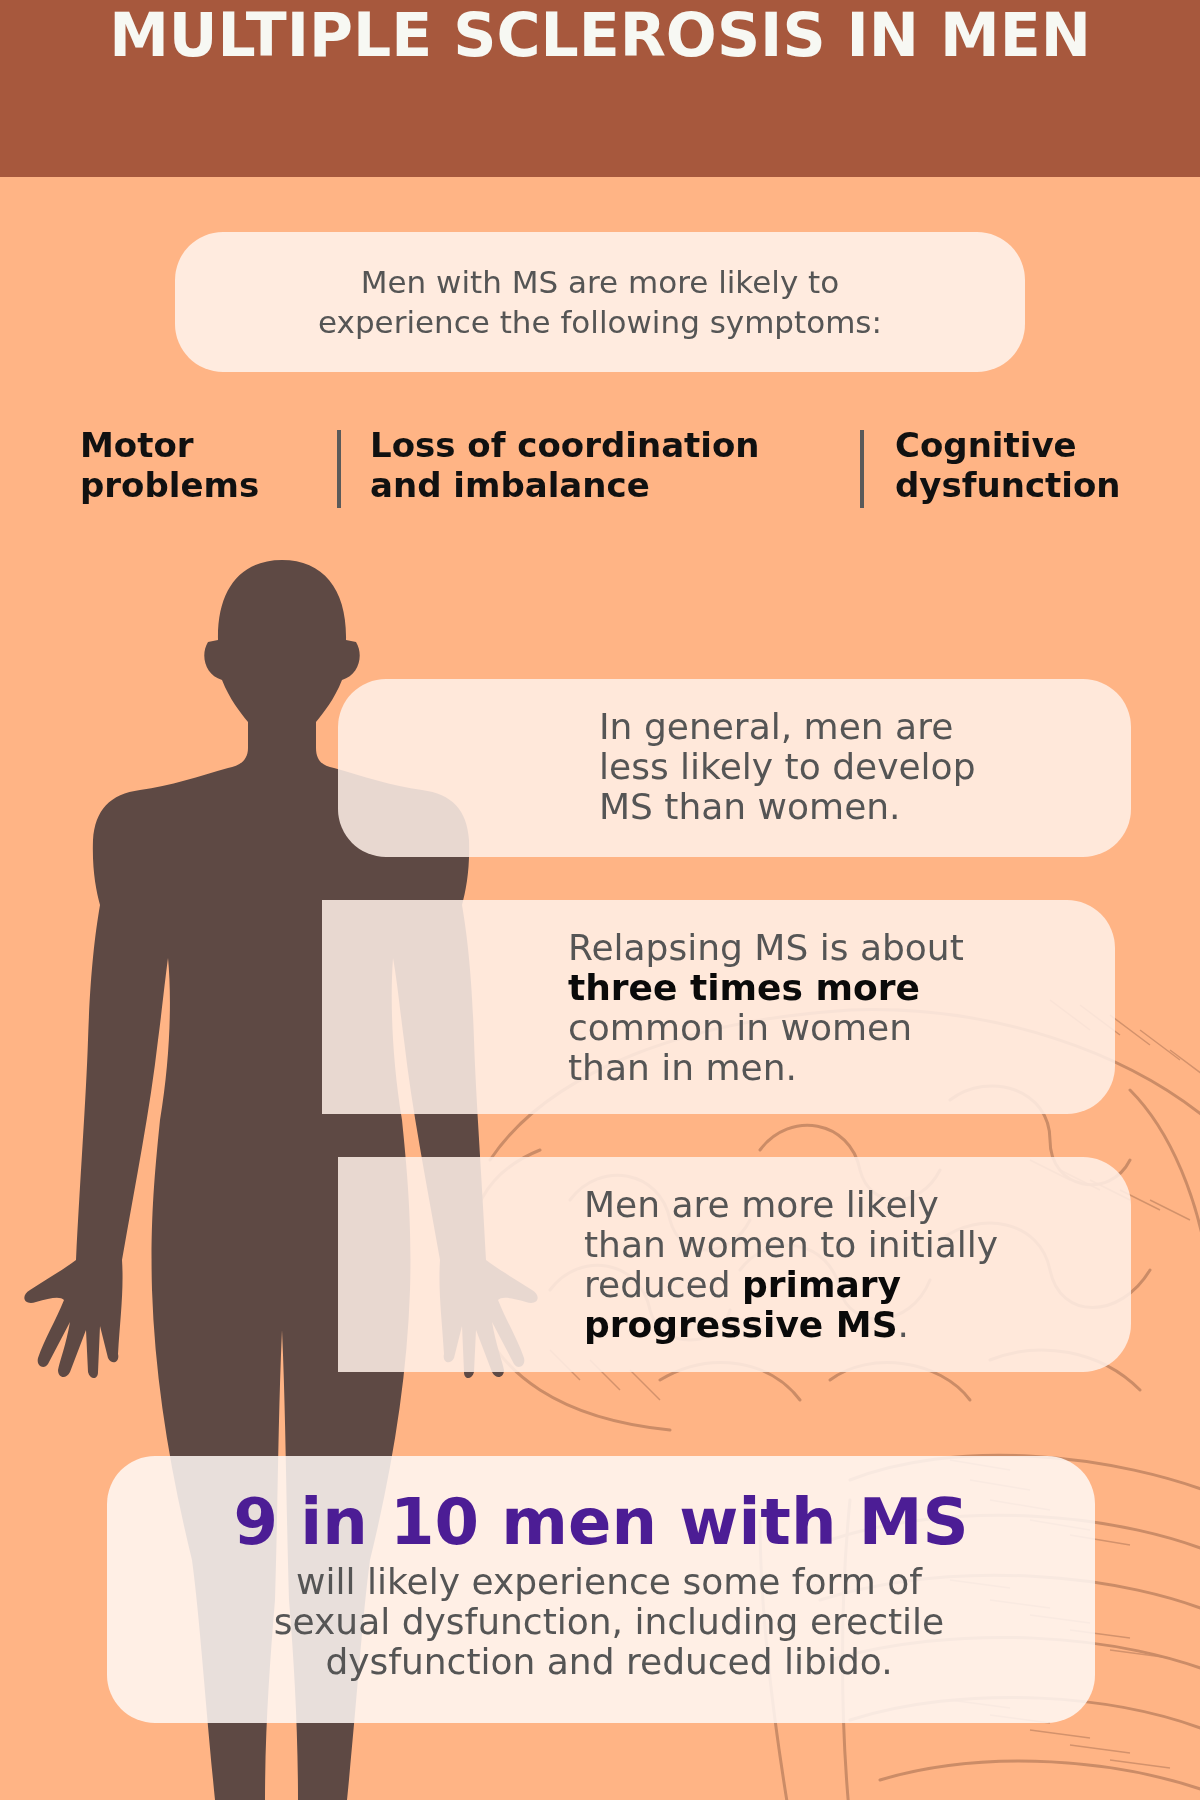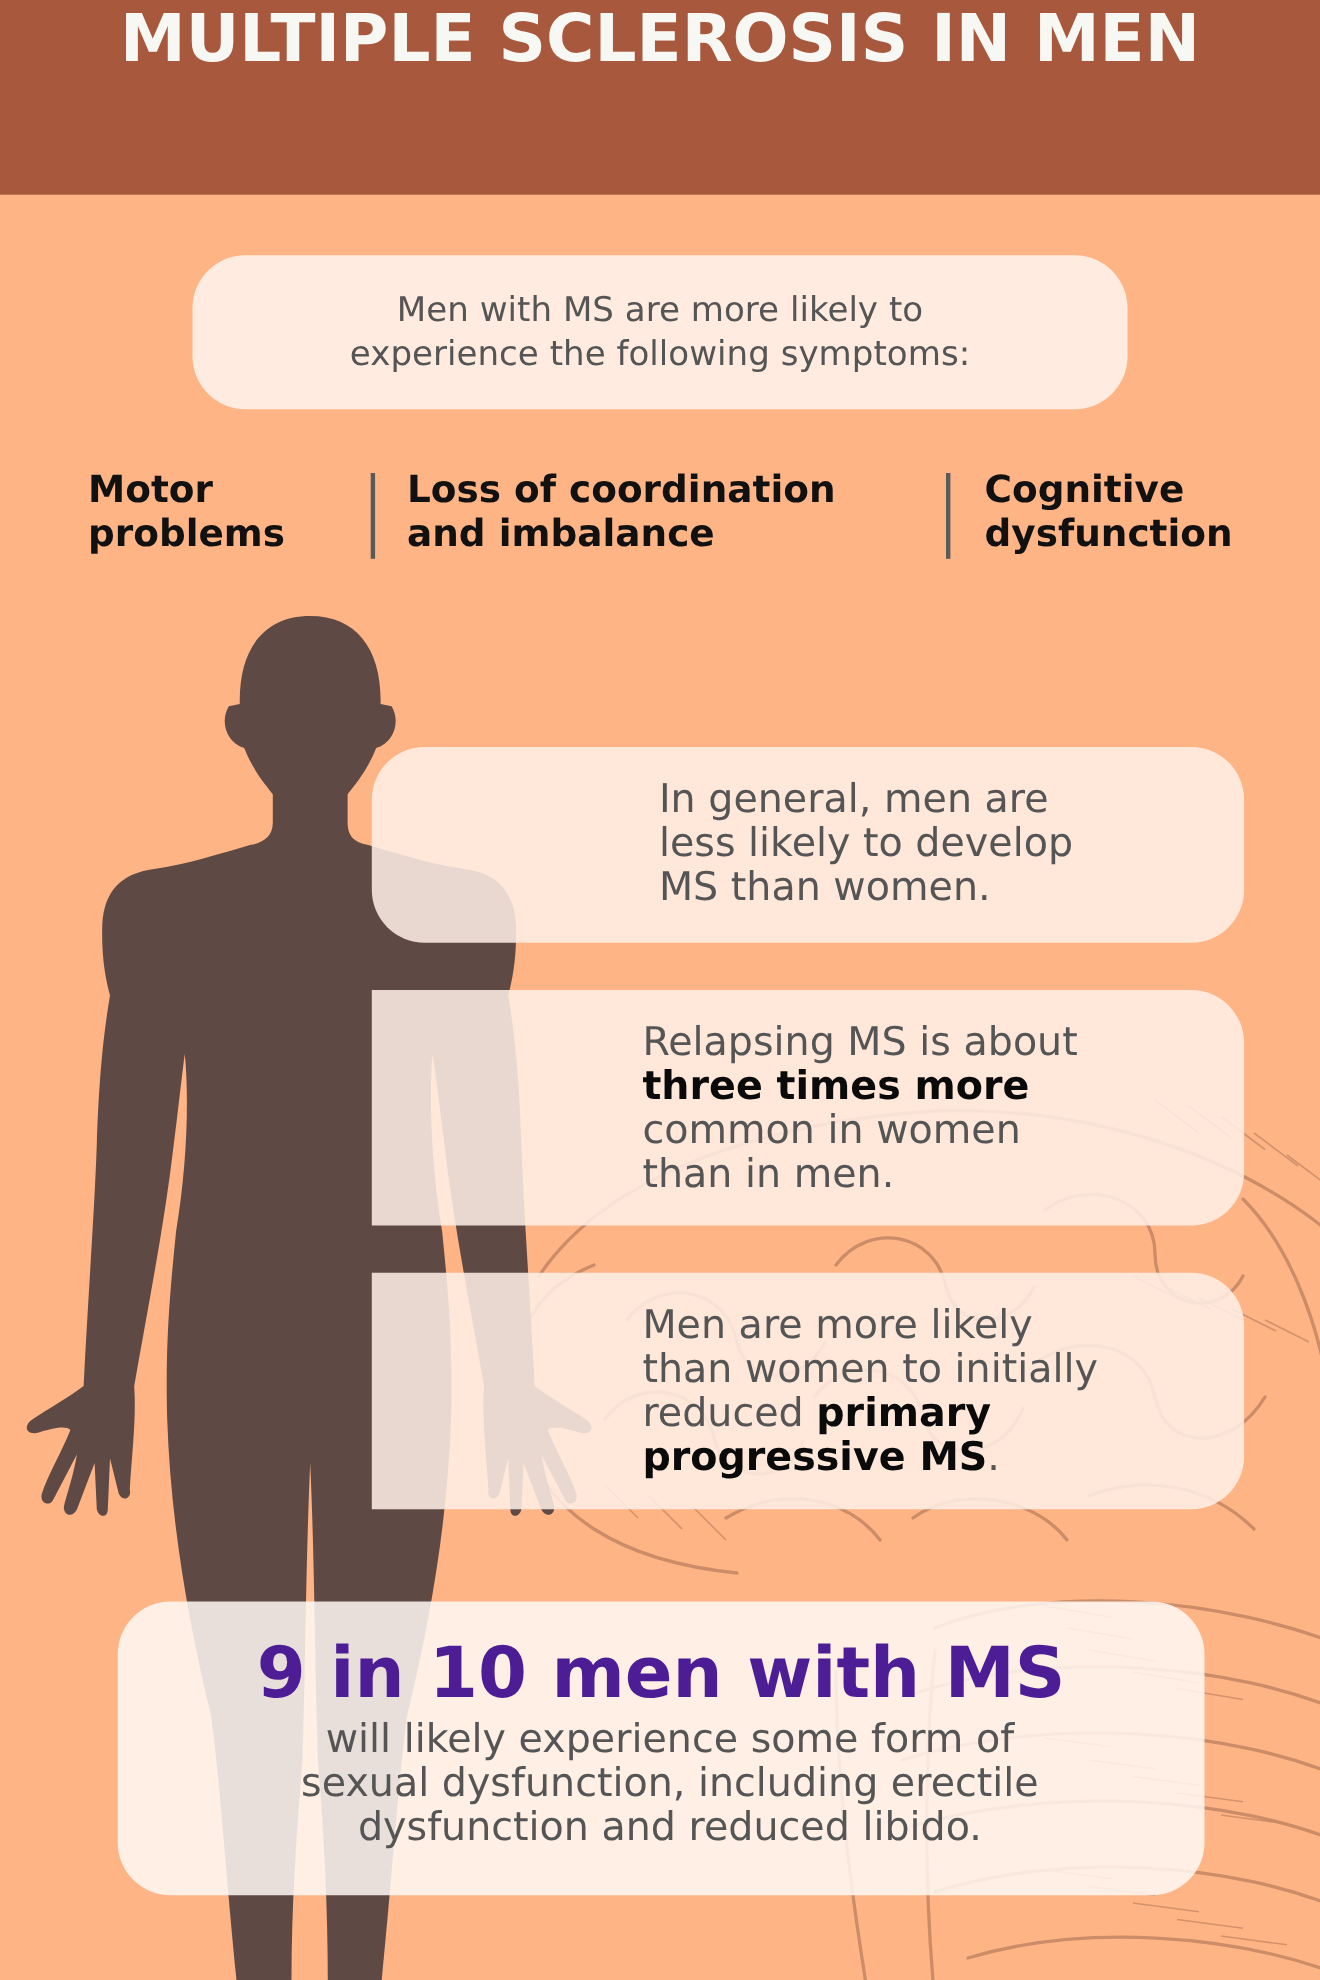--- a/index.html
+++ b/index.html
@@ -191,21 +191,21 @@
 </svg>
 
 <div class="fact" style="left:338px; top:679px; width:793px; height:178px; border-radius:48px;">
   <div class="txt" style="left:246px; top:28px;margin-left:15px;">
     <div>In general, men are</div>
     <div>less likely to develop</div>
     <div>MS than women.</div>
   </div>
 </div>
 
-<div class="fact" style="left:338px; top:900px; width:793px; height:214px;">
+<div class="fact" style="left:322px; top:900px; width:793px; height:214px;">
   <div class="txt" style="left:246px; top:28px;">
     <div>Relapsing MS is about</div>
     <div><b>three times more</b></div>
     <div>common in women</div>
     <div>than in men.</div>
   </div>
 </div>
 
 <div class="fact" style="left:338px; top:1157px; width:793px; height:215px;">
   <div class="txt" style="left:246px; top:28px;">

